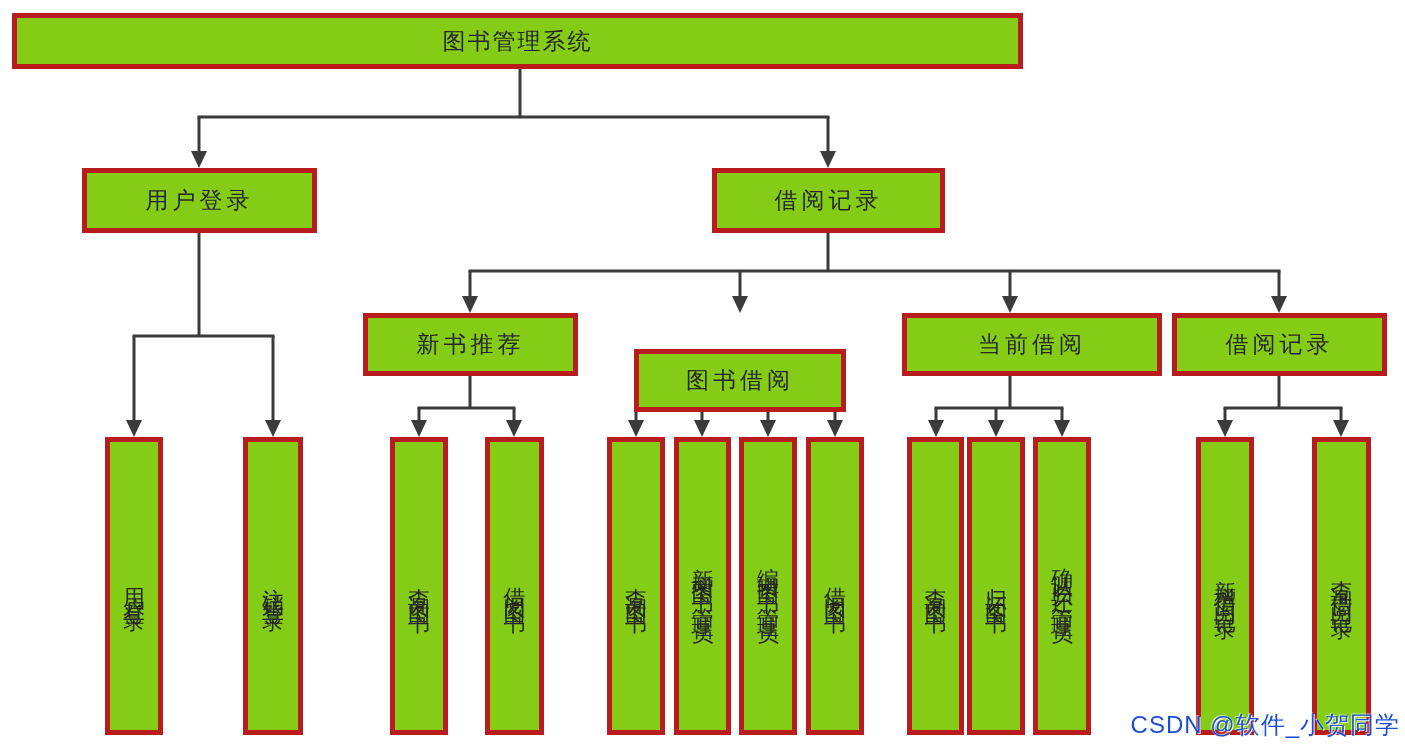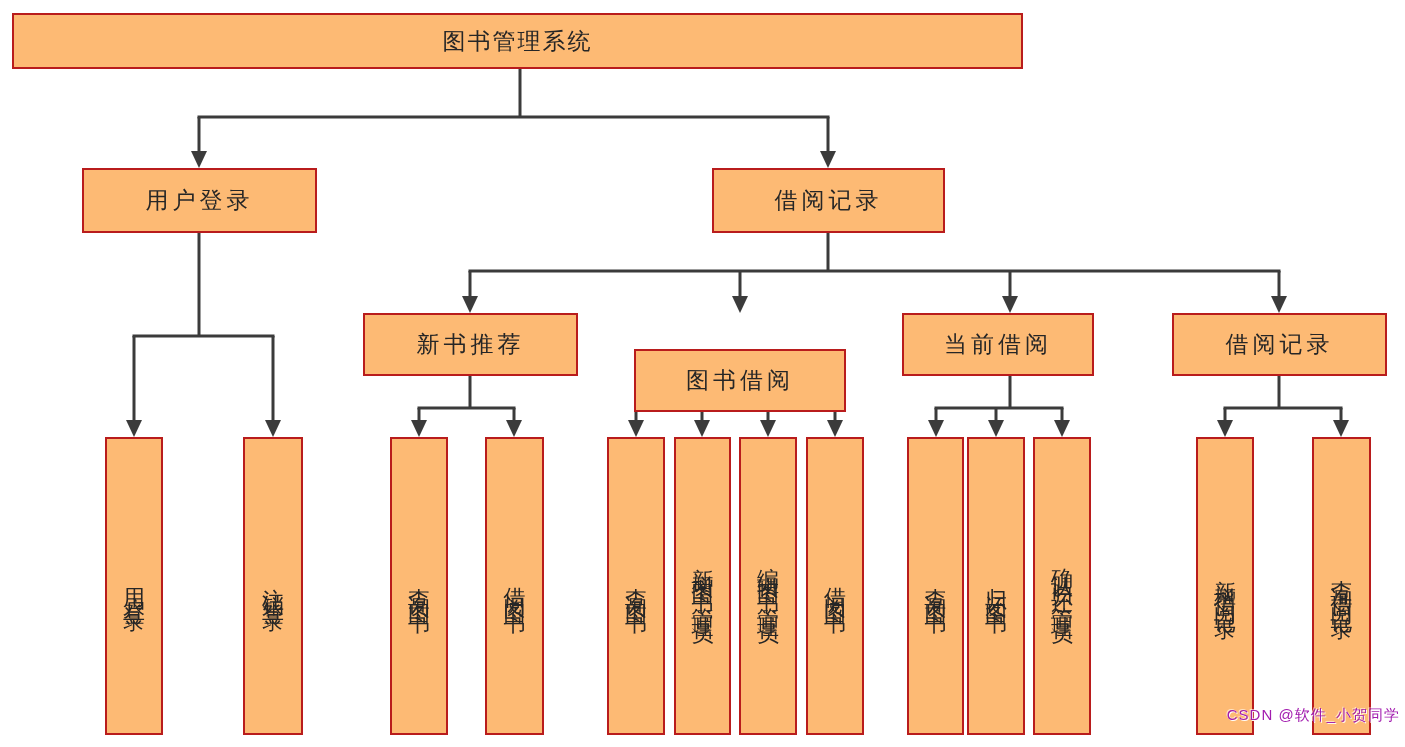--- a/index.html
+++ b/index.html
@@ -5,35 +5,35 @@
   html,body{margin:0;padding:0;background:#ffffff;}
   .stage{
     position:relative;width:1405px;height:747px;background:#ffffff;
     font-family:"Liberation Sans","DejaVu Sans",sans-serif;
     color:#262626;overflow:hidden;
   }
   .wires{position:absolute;left:0;top:0;z-index:1;}
   .wires line{stroke:#3b3b3b;stroke-width:3;}
   .wires polygon{fill:#3b3b3b;stroke:none;}
   .box{
-    position:absolute;box-sizing:border-box;background:#fdba74;
-    border:2px solid #b91c1c;display:flex;align-items:center;justify-content:center;
+    position:absolute;box-sizing:border-box;background:#84cc16;
+    border:5px solid #b91c1c;display:flex;align-items:center;justify-content:center;
     z-index:2;
   }
   .root{left:12px;top:13px;width:1011px;height:56px;font-size:23px;letter-spacing:2px;}
   .lv{height:65px;font-size:23px;letter-spacing:4px;}
   .lv2{height:63px;font-size:23px;letter-spacing:4px;}
   .leaf{top:437px;height:298px;font-size:22px;}
   .vtext{
     writing-mode:vertical-rl;text-orientation:mixed;
     letter-spacing:8px;line-height:1;display:block;
   }
   .watermark{
-    position:absolute;right:5px;bottom:22px;z-index:3;
-    font-size:15px;letter-spacing:1px;color:#a21caf;
+    position:absolute;right:5px;bottom:6px;z-index:3;
+    font-size:24px;letter-spacing:1px;color:#1d4ed8;
     text-shadow:1px 1px 0 rgba(255,255,255,0.95), -1px -1px 0 rgba(255,255,255,0.6);
   }
 </style>
 </head>
 <body>
 
 <div class="stage">
 
   <svg class="wires" width="1405" height="747" viewBox="0 0 1405 747">
 
@@ -121,21 +121,21 @@
   <div class="box lv" style="left:712px;top:168px;width:233px;">
     <span>借阅记录</span>
   </div>
 
   <div class="box lv2" style="left:363px;top:313px;width:215px;">
     <span>新书推荐</span>
   </div>
   <div class="box lv2" style="left:634px;top:313px;width:212px;margin-top:36px;">
     <span>图书借阅</span>
   </div>
-  <div class="box lv2" style="left:902px;top:313px;width:192px;">
+  <div class="box lv2" style="left:902px;top:313px;width:260px;">
     <span>当前借阅</span>
   </div>
   <div class="box lv2" style="left:1172px;top:313px;width:215px;">
     <span>借阅记录</span>
   </div>
 
   <div class="box leaf" style="left:105px;width:58px;">
     <span class="vtext">用户登录</span>
   </div>
   <div class="box leaf" style="left:243px;width:60px;">

